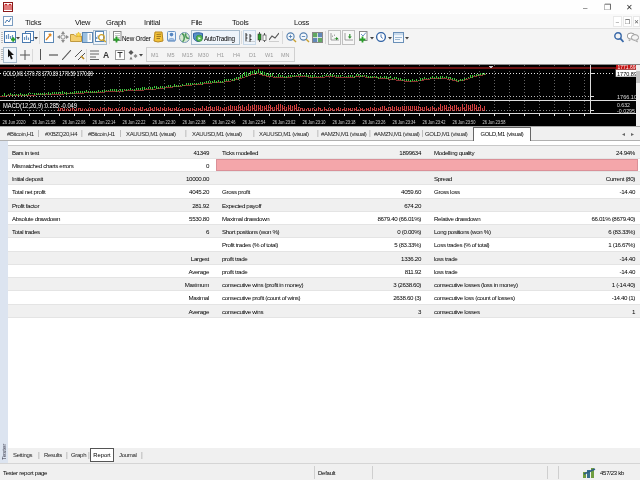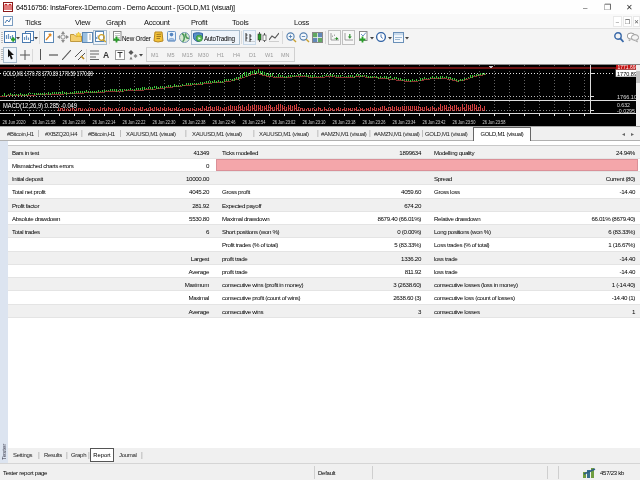--- a/index.html
+++ b/index.html
@@ -37,36 +37,35 @@
 .ssep { position:absolute; top:2px; width:1px; height:13px; background:#cfcfcf; }
 .stxt { position:absolute; top:5.5px; font-size:6px; letter-spacing:-0.25px; color:#000; }
 svg { display:block; }
 </style></head><body>
 
 <div class="abs titlebar">
  <svg class="ticon" style="left:3px;top:2px" width="10" height="10" viewBox="0 0 10 10">
   <rect x="0.5" y="0.5" width="9" height="9" fill="#fff" stroke="#8b1a1a"></rect>
   <path d="M2 8V3.5C2 2 4 2 4 3.5V8M6 8V3.5C6 2 8 2 8 3.5V8" stroke="#c22" stroke-width="1.2" fill="none"></path>
  </svg>
- <div class="abs title-txt">64516756: InstaForex-1Demo.com - Demo Account - [GOLD,M1 (visual)]</div>
  <div class="abs wbtn" style="left:583px">–</div>
  <div class="abs wbtn" style="left:604px">❐</div>
  <div class="abs wbtn" style="left:626px">✕</div>
 </div>
 
 <div class="abs menubar">
  <svg class="ticon" style="left:3px;top:2px" width="10" height="10" viewBox="0 0 10 10">
   <rect x="0.5" y="0.5" width="9" height="9" fill="#fdfdfd" stroke="#7a9cc0"></rect>
   <path d="M2 7L4 4L6 6L8 2" stroke="#4a7ab0" stroke-width="1" fill="none"></path>
  </svg>
  <span class="menu-item" style="left:25px">Ticks</span>
  <span class="menu-item" style="left:75px">View</span>
  <span class="menu-item" style="left:106px">Graph</span>
- <span class="menu-item" style="left:144px">Account</span>
- <span class="menu-item" style="left:191px">Profit</span>
+ <span class="menu-item" style="left:144px">Initial</span>
+ <span class="menu-item" style="left:191px">File</span>
  <span class="menu-item" style="left:232px">Tools</span>
  <span class="menu-item" style="left:294px">Loss</span>
  <div class="mbtn" style="left:613px">–</div>
  <div class="mbtn" style="left:623px">❐</div>
  <div class="mbtn" style="left:633px;width:7px">✕</div>
 </div>
 
 <div class="abs toolbar1">
  <div class="grip"></div>
  <svg class="ticon" style="left:4px;top:2px" width="13" height="12" viewBox="0 0 13 12">

